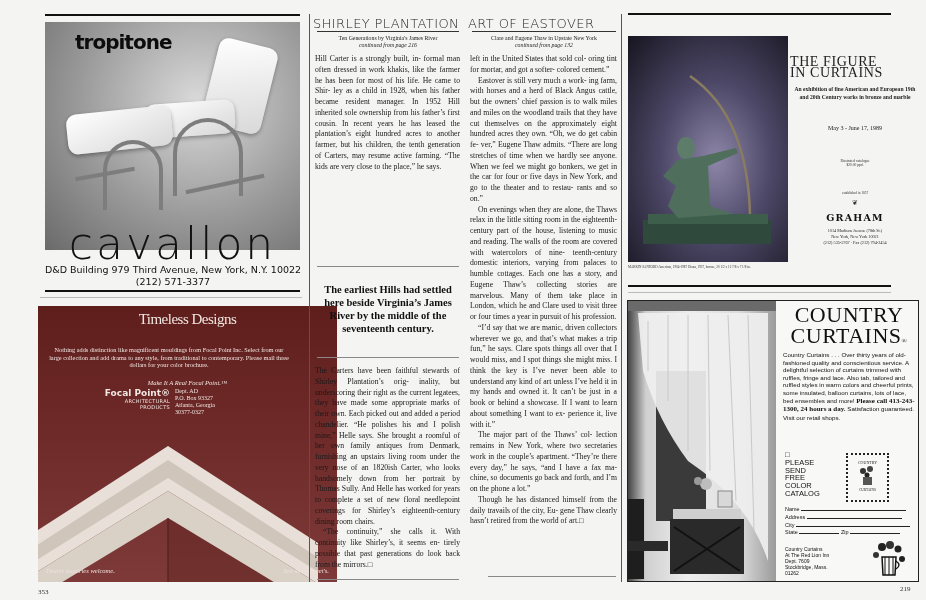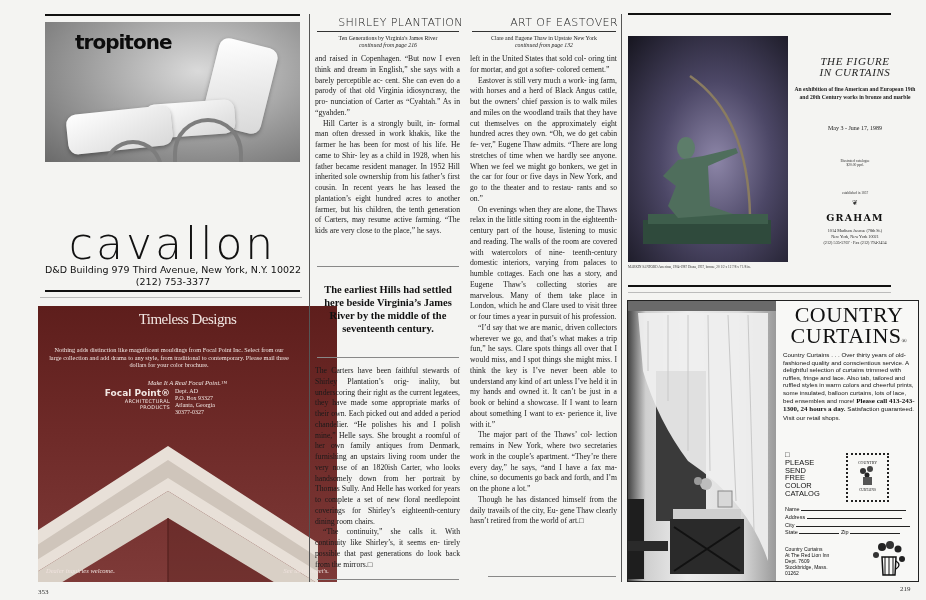--- a/index.html
+++ b/index.html
@@ -4,21 +4,21 @@
 <style>
   * { box-sizing: border-box; margin: 0; padding: 0; }
   html, body { width: 926px; height: 600px; overflow: hidden; background: #f4f4f2; }
   body { position: relative; font-family: "Liberation Serif", serif; color: #1a1a1a; }
 
   .abs { position: absolute; }
   .rule { position: absolute; background: #111; }
   .thin { position: absolute; background: #888; height: 1px; }
 
   
-  .cav-photo { left: 45px; top: 22px; width: 255px; height: 140px;
+  .cav-photo { left: 45px; top: 22px; width: 255px; height: 228px;
     background: radial-gradient(ellipse at 60% 35%, #dadada 0%, #9a9a9a 55%, #6a6a6a 100%); overflow: hidden; }
   .cav-brand { left: 30px; top: 8px; font-family: "DejaVu Sans", sans-serif; font-weight: bold; font-size: 20px; letter-spacing: -1px; color: #0c0c0c; }
   .cushion { position: absolute; background: linear-gradient(160deg, #ffffff, #d8d8d8); border-radius: 10px; box-shadow: 0 2px 4px rgba(0,0,0,.35); }
   .arc { position: absolute; border: 4px solid #7d7d7d; border-bottom: none; border-radius: 50px 50px 0 0; }
   .bar { position: absolute; background: #7d7d7d; height: 4px; }
   .cav-logo { left: 45px; top: 220px; width: 255px; text-align: center; font-family: "DejaVu Sans", sans-serif; font-weight: 200; font-size: 44px; letter-spacing: 3px; color: #111; line-height: 48px; }
   .cav-addr { left: 38px; top: 264px; width: 270px; text-align: center; font-family: "DejaVu Sans", sans-serif; font-size: 9.5px; line-height: 12px; color: #111; }
 
   
   .fp { left: 38px; top: 306px; width: 299px; height: 276px; background: linear-gradient(180deg, #5e1e1c 0%, #6e2a28 45%, #7e3a38 100%); overflow: hidden; color: #f1e6e2; }
@@ -28,32 +28,32 @@
   .fp-logo { position: absolute; left: 50px; top: 82px; width: 82px; text-align: right; font-family: "DejaVu Sans", sans-serif; }
   .fp-logo .big { font-size: 9px; font-weight: bold; line-height: 10px; }
   .fp-logo .sm { font-size: 5px; line-height: 6px; letter-spacing: .3px; }
   .fp-addr { position: absolute; left: 137px; top: 82px; font-size: 6px; line-height: 7px; }
   .fp-moulding { position: absolute; left: -20px; top: 140px; width: 300px; height: 200px; }
   .fp-foot { position: absolute; bottom: 8px; font-style: italic; font-size: 6.5px; color: #efe2de; }
 
   .pgnum { font-size: 7px; color: #333; }
 
   
-  .col-title { text-align: right; font-family: "DejaVu Sans", sans-serif; font-weight: 200; font-size: 11px; letter-spacing: .4px; color: #222; }
+  .col-title { text-align: left; font-family: "DejaVu Sans", sans-serif; font-weight: 200; font-size: 13px; letter-spacing: .4px; color: #222; }
   .col-sub { text-align: center; font-size: 5.8px; line-height: 7px; color: #222; }
   .col-sub i { display: block; }
   .body-text { font-size: 7.7px; line-height: 10.75px; text-align: justify; color: #1a1a1a; hyphens: manual; }
   .body-text p { text-indent: 0; }
   .body-text p + p { text-indent: 8px; }
   .pullquote { text-align: center; font-weight: bold; font-size: 10.5px; line-height: 13px; color: #111; }
   .vline { position: absolute; width: 1px; background: #555; }
 
   
   .gr-photo { left: 628px; top: 36px; width: 160px; height: 226px; background: radial-gradient(ellipse at 55% 55%, #8d86a8 0%, #4c4766 45%, #16151f 100%); overflow: hidden; }
-  .gr-title { left: 790px; top: 56px; width: 130px; text-align: center; font-size: 11px; line-height: 11px; letter-spacing: .6px; color: #222; font-style: italic; }
+  .gr-title { left: 790px; top: 56px; width: 130px; font-size: 14px; line-height: 11px; letter-spacing: .6px; color: #222; }
   .gr-desc { left: 790px; top: 86px; width: 130px; text-align: center; font-weight: bold; font-size: 5.6px; line-height: 7.7px; color: #222; }
   .gr-date { left: 790px; top: 125px; width: 130px; text-align: center; font-size: 6px; color: #222; }
   .gr-cat { left: 790px; top: 159px; width: 130px; text-align: center; font-size: 3.6px; line-height: 4.4px; color: #333; }
   .gr-est { left: 790px; top: 191px; width: 130px; text-align: center; font-size: 3.4px; color: #333; }
   .gr-mono { left: 790px; top: 199px; width: 130px; text-align: center; font-size: 7px; color: #333; }
   .gr-name { left: 790px; top: 212px; width: 130px; text-align: center; font-family: "DejaVu Serif", serif; font-weight: bold; font-size: 9.5px; letter-spacing: 1.2px; color: #111; }
   .gr-addr { left: 790px; top: 228px; width: 130px; text-align: center; font-size: 4.2px; line-height: 6px; color: #222; }
   .gr-caption { left: 628px; top: 265px; width: 170px; font-size: 3.3px; color: #333; white-space: nowrap; }
 
   
@@ -80,21 +80,21 @@
   <div class="cushion" style="left:100px;top:80px;width:90px;height:34px;transform:rotate(-4deg);"></div>
   <div class="cushion" style="left:22px;top:88px;width:105px;height:40px;transform:rotate(-6deg);"></div>
   <div class="arc" style="left:58px;top:118px;width:60px;height:70px;"></div>
   <div class="arc" style="left:128px;top:96px;width:70px;height:78px;"></div>
   <div class="bar" style="left:30px;top:150px;width:60px;transform:rotate(-10deg);"></div>
   <div class="bar" style="left:140px;top:160px;width:80px;transform:rotate(-12deg);"></div>
 </div>
 <div class="abs cav-logo">cavallon</div>
 <div class="abs cav-addr">
   <div>D&amp;D Building 979 Third Avenue, New York, N.Y. 10022</div>
-  <div>(212) 753-3377</div>
+  <div>(212) 571-3377</div>
 </div>
 <div class="rule" style="left:45px;top:290px;width:255px;height:2px;"></div>
 <div class="thin" style="left:40px;top:297px;width:262px;background:#bbb;"></div>
 
 <div class="abs fp">
   <div class="fp-head">
     <div>Timeless Designs</div>
   </div>
   <div class="fp-body">Nothing adds distinction like magnificent mouldings from Focal Point Inc. Select from our large collection and add drama to any style, from traditional to contemporary. Please mail three dollars for your color brochure.</div>
   <div class="fp-tag">Make It A Real Focal Point.™</div>
@@ -127,21 +127,20 @@
 <div class="abs pgnum" style="left:38px;top:588px;">353</div>
 
 <div class="vline" style="left:309px;top:14px;height:568px;"></div>
 <div class="abs col-title" style="left:313px;top:16px;width:150px;">SHIRLEY PLANTATION</div>
 <div class="thin" style="left:317px;top:31px;width:142px;background:#333;"></div>
 <div class="abs col-sub" style="left:313px;top:35px;width:150px;">
   <span>Ten Generations by Virginia's James River</span>
   <i>continued from page 216</i>
 </div>
 <div class="abs body-text" style="left:315px;top:54px;width:145px;">
-  <p>and raised in Copenhagen. “But now I even think and dream in English,” she says with a barely perceptible ac- cent. She can even do a parody of that old Virginia idiosyncrasy, the pro- nunciation of Carter as “Cyahtah.” As in “gyahden.”</p>
   <p>Hill Carter is a strongly built, in- formal man often dressed in work khakis, like the farmer he has been for most of his life. He came to Shir- ley as a child in 1928, when his father became resident manager. In 1952 Hill inherited sole ownership from his father’s first cousin. In recent years he has leased the plantation’s eight hundred acres to another farmer, but his children, the tenth generation of Carters, may resume active farming. “The kids are very close to the place,” he says.</p>
 </div>
 <div class="thin" style="left:317px;top:266px;width:142px;"></div>
 <div class="abs pullquote" style="left:317px;top:283px;width:142px;">The earliest Hills had settled here beside Virginia’s James River by the middle of the seventeenth century.</div>
 <div class="thin" style="left:317px;top:357px;width:142px;"></div>
 <div class="abs body-text" style="left:315px;top:366px;width:145px;">
   <p>The Carters have been faithful stewards of Shirley Plantation’s orig- inality, but underscoring their right as the current legatees, they have made some appropriate marks of their own. Each picked out and added a period chandelier. “He polishes his and I polish mine,” Helle says. She brought a roomful of her own family antiques from Denmark, furnishing an upstairs living room under the very nose of an 1820ish Carter, who looks handsomely down from her portrait by Thomas Sully. And Helle has worked for years to complete a set of new floral needlepoint coverings for Shirley’s eighteenth-century dining room chairs.</p>
   <p>“The continuity,” she calls it. With continuity like Shirley’s, it seems en- tirely possible that past generations do look back from the mirrors.□</p>
 </div>
 <div class="thin" style="left:317px;top:579px;width:142px;"></div>

